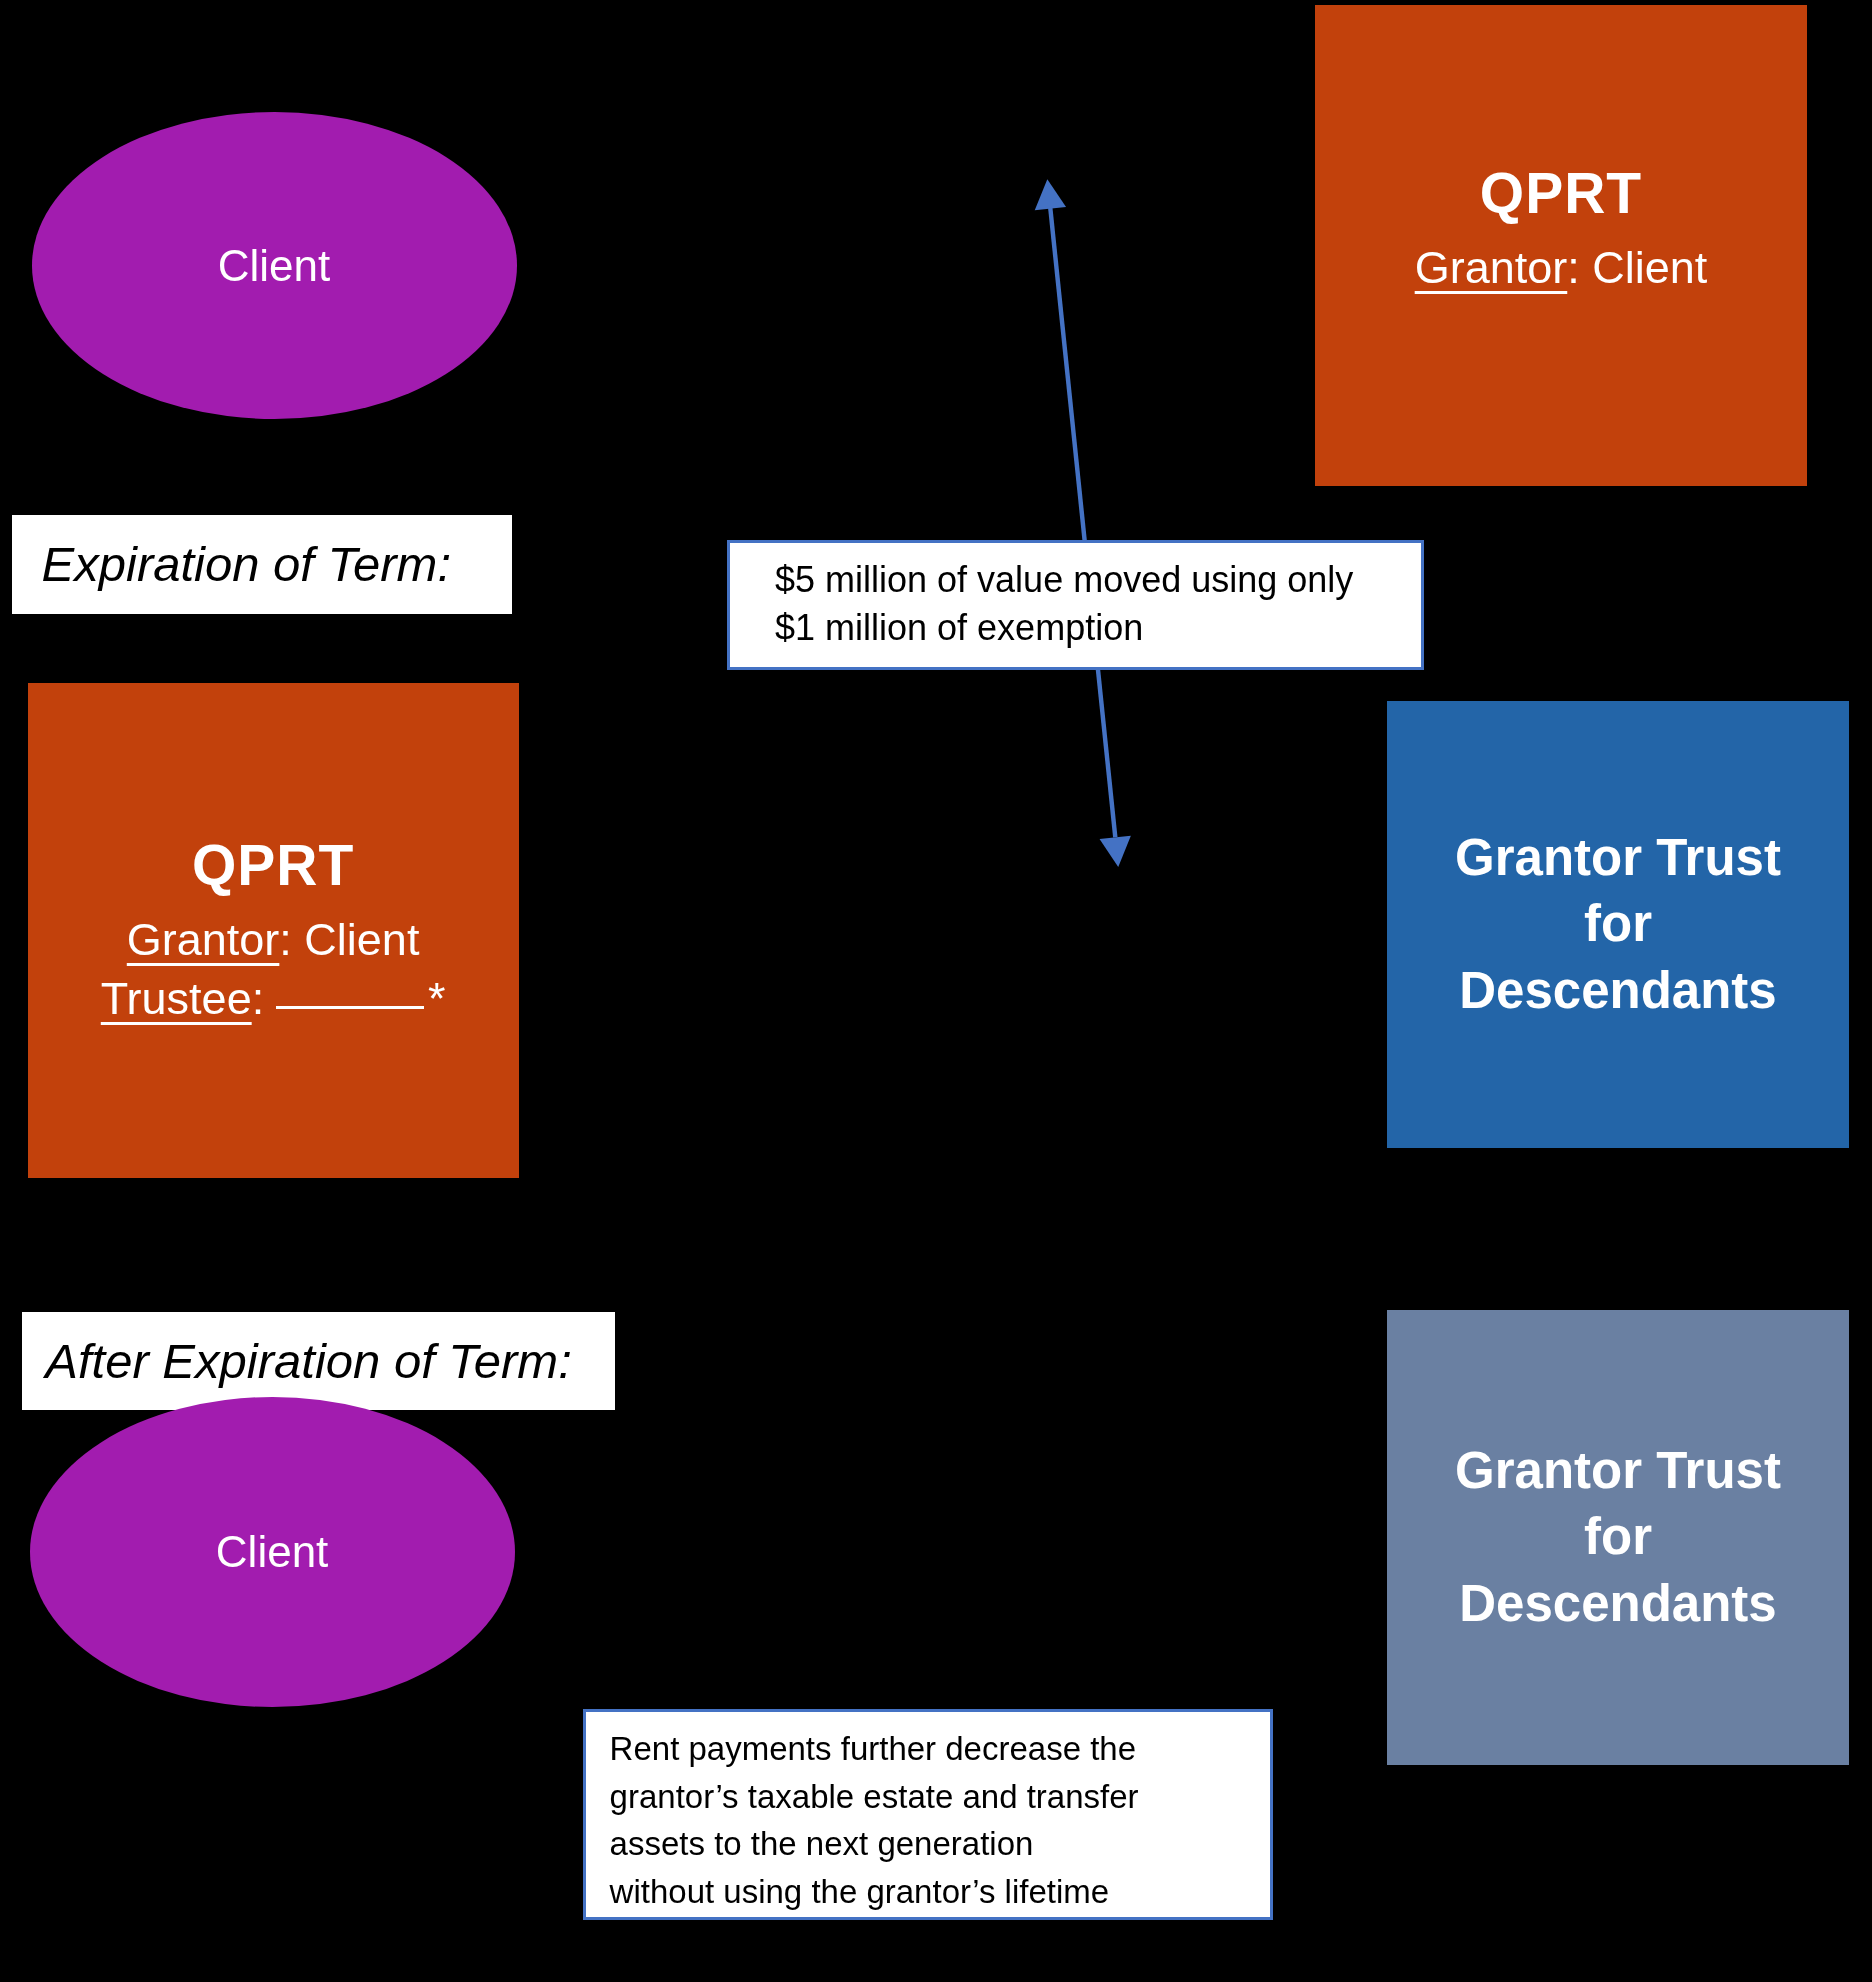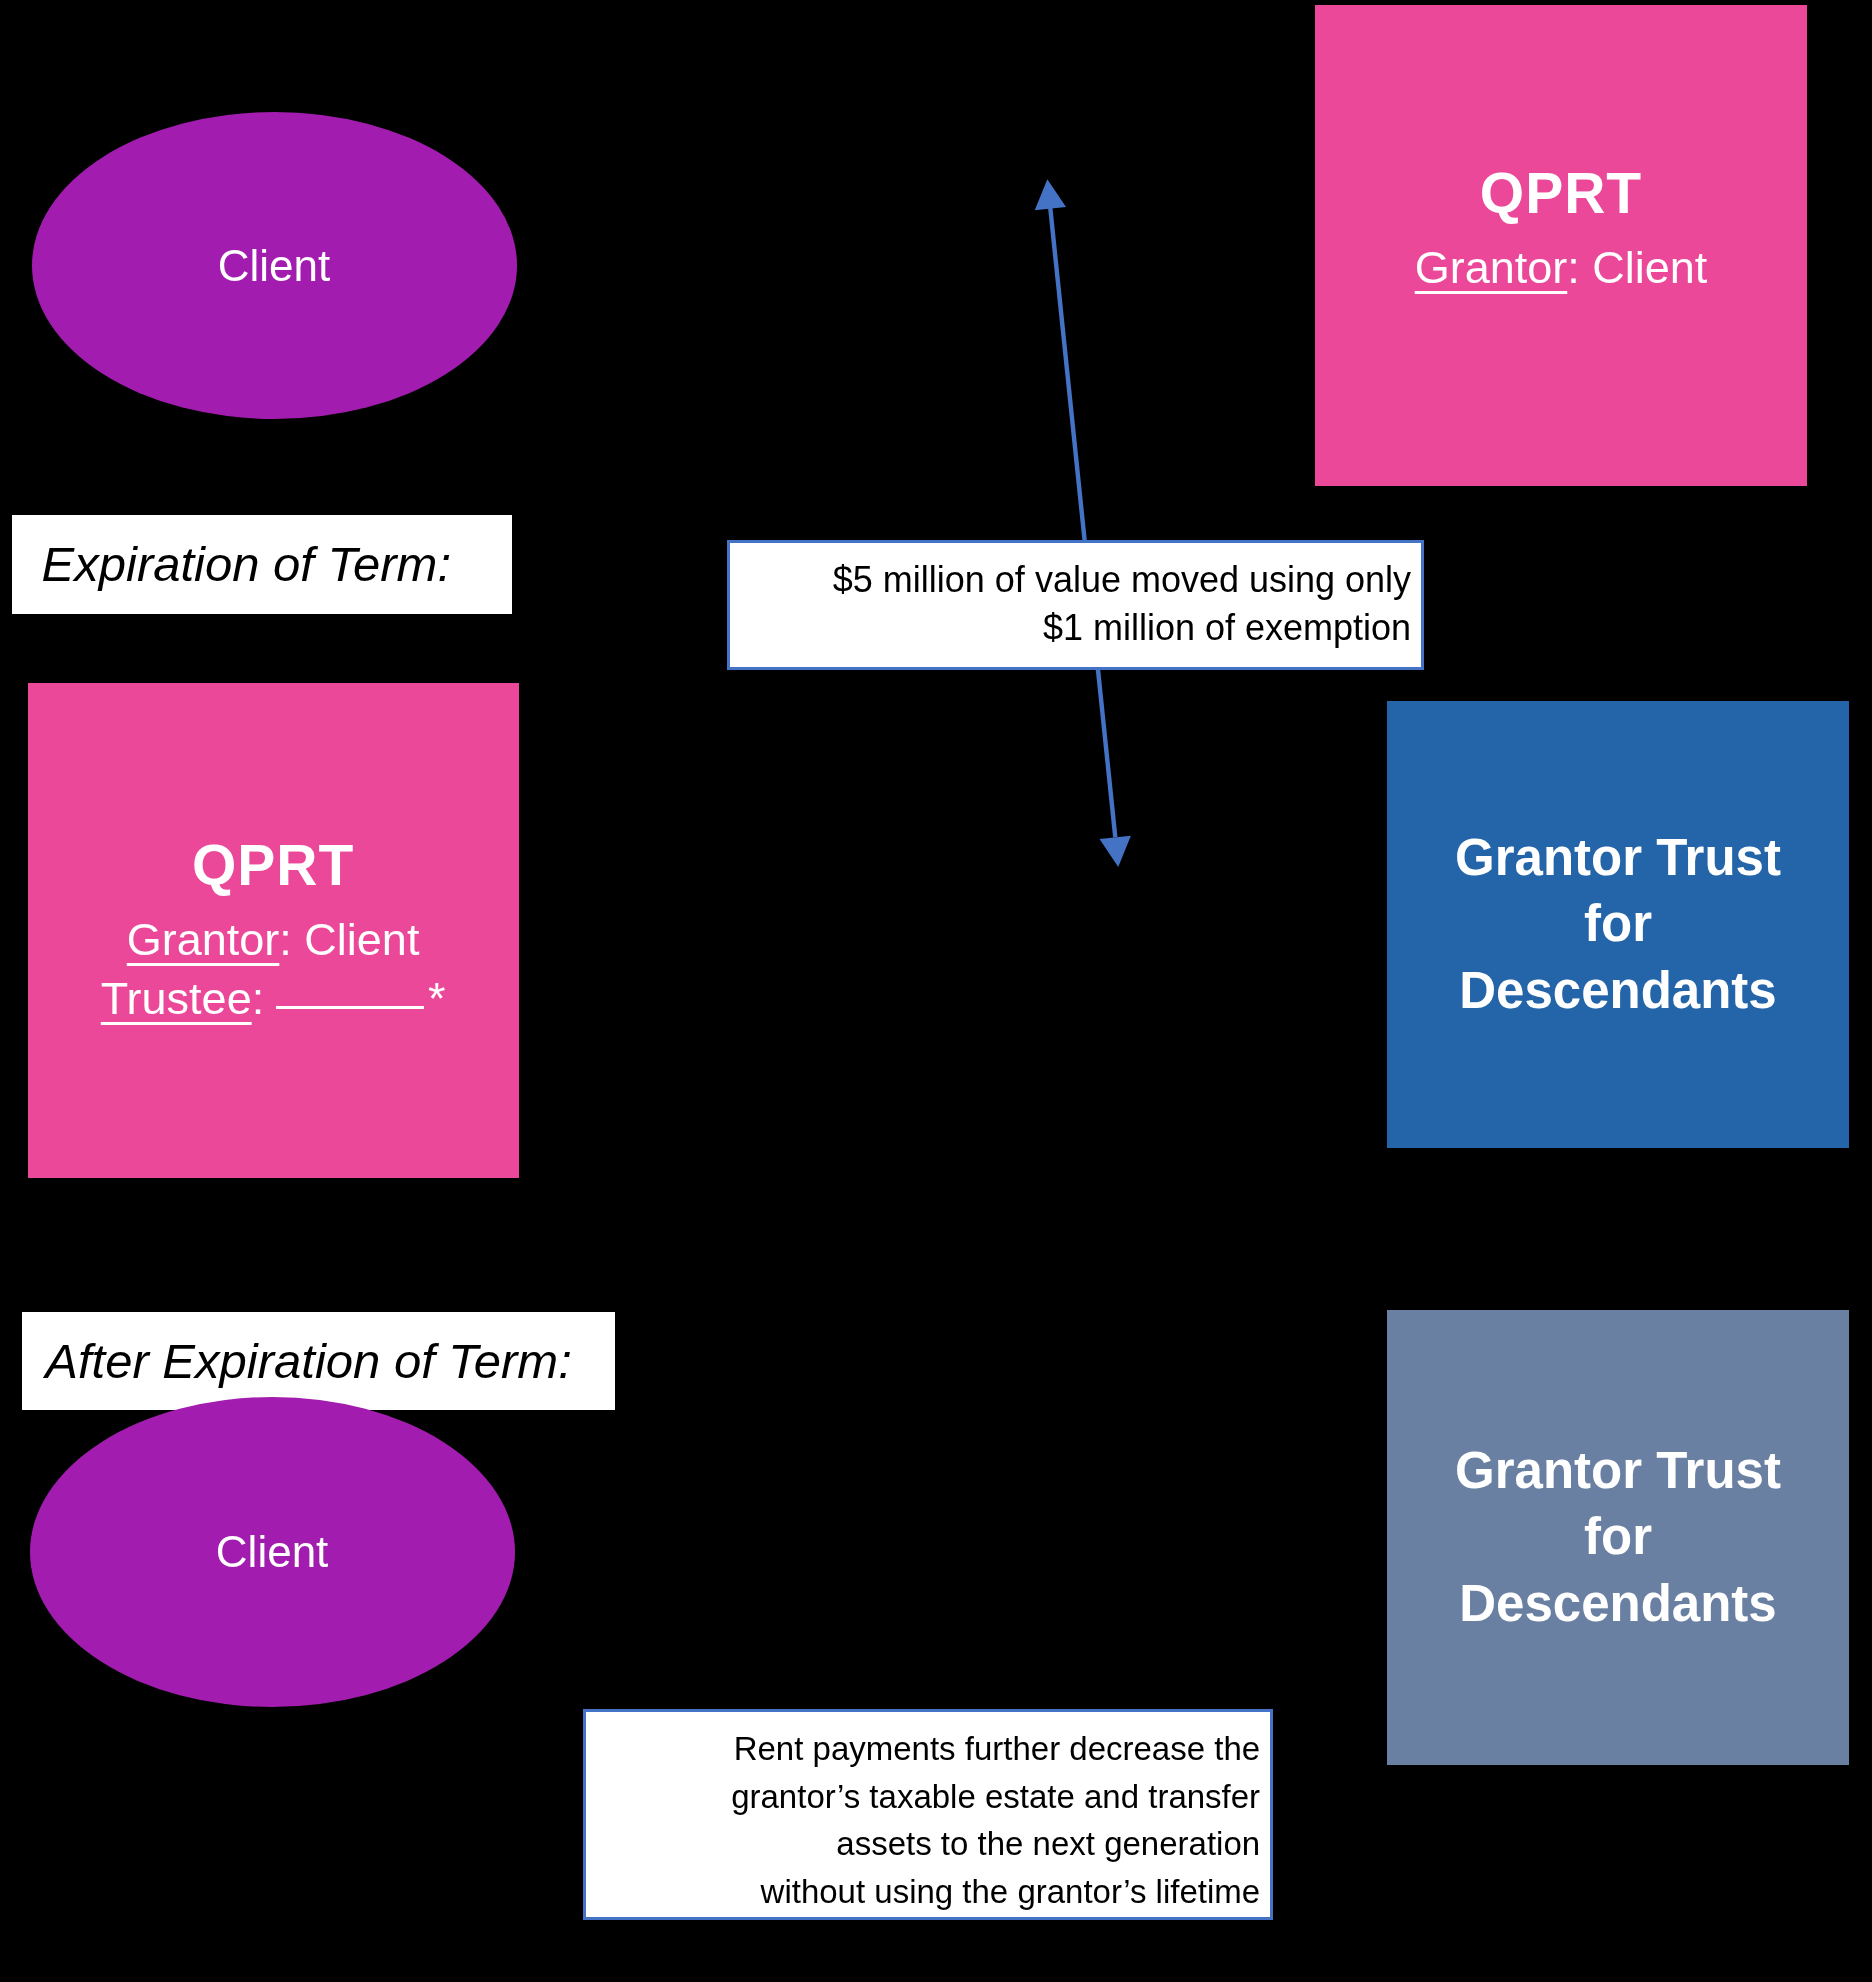--- a/index.html
+++ b/index.html
@@ -6,37 +6,37 @@
   body{font-family:"Liberation Sans","DejaVu Sans",sans-serif;}
   #canvas{position:relative;width:1873px;height:1983px;background:#000000;overflow:hidden;}
 
   #arrow-svg{position:absolute;left:0;top:0;z-index:1;pointer-events:none;}
 
   .ellipse{position:absolute;z-index:2;border-radius:50%;background:#a21caf;color:#fff;
            display:flex;align-items:center;justify-content:center;font-size:44px;}
   #ellipse-top{left:31.5px;top:112px;width:485px;height:307px;}
   #ellipse-bottom{left:29.6px;top:1397px;width:485px;height:310px;}
 
-  .darkbox{position:absolute;z-index:2;background:#ec4899;color:#fff;box-sizing:border-box;
+  .darkbox{position:absolute;z-index:2;background:#c2410c;color:#fff;box-sizing:border-box;
            display:flex;flex-direction:column;justify-content:center;text-align:center;}
   #qprt-right{left:1315px;top:4.9px;width:492px;height:481px;padding-bottom:33px;}
   #qprt-left{left:27.6px;top:683px;width:491px;height:495px;}
   .qprt-title{font-size:57px;font-weight:bold;margin-bottom:11.8px;letter-spacing:1px;}
   .qprt-line{font-size:45px;line-height:1.32;white-space:nowrap;}
   .qprt-foot{font-size:41px;line-height:1.3;margin-top:3.9px;}
   .u{text-decoration:underline;text-decoration-thickness:3px;text-underline-offset:7.9px;}
   .blank{display:inline-block;width:148px;height:5.9px;border-bottom:3.9px solid #fff;margin:0 3.9px 5.9px 11.8px;}
 
   .sectionlabel{position:absolute;z-index:2;background:#ffffff;color:#000;font-style:italic;
                 font-size:49px;white-space:nowrap;display:inline-block;}
   #label-expiration{left:12px;top:515px;line-height:99px;padding:0 61px 0 29.6px;}
   #label-after{left:21.7px;top:1312px;line-height:98px;padding:0 43px 0 23.6px;}
 
   .callout{position:absolute;z-index:3;background:#ffffff;border:3.9px solid #4472C4;color:#000;
-           box-sizing:border-box;white-space:pre-line;text-align:right;}
+           box-sizing:border-box;white-space:pre-line;text-align:left;}
   #callout-exemption{left:727px;top:540px;width:697px;height:130px;font-size:36px;line-height:1.35;
                      padding:12.8px 9.9px 0 45px;}
   #callout-rent{left:583px;top:1709px;width:690px;height:211px;font-size:33px;line-height:1.45;
                 padding:12.8px 9.9px 0 23.6px;}
 
   .trustbox{position:absolute;z-index:2;color:#fff;font-weight:bold;font-size:51px;line-height:1.3;
             display:flex;align-items:center;justify-content:center;text-align:center;white-space:pre-line;}
   #trust-dark{left:1387px;top:701px;width:462px;height:447px;background:#2365A8;}
   #trust-light{left:1387px;top:1310px;width:462px;height:455px;background:#6A80A2;}
 </style>

